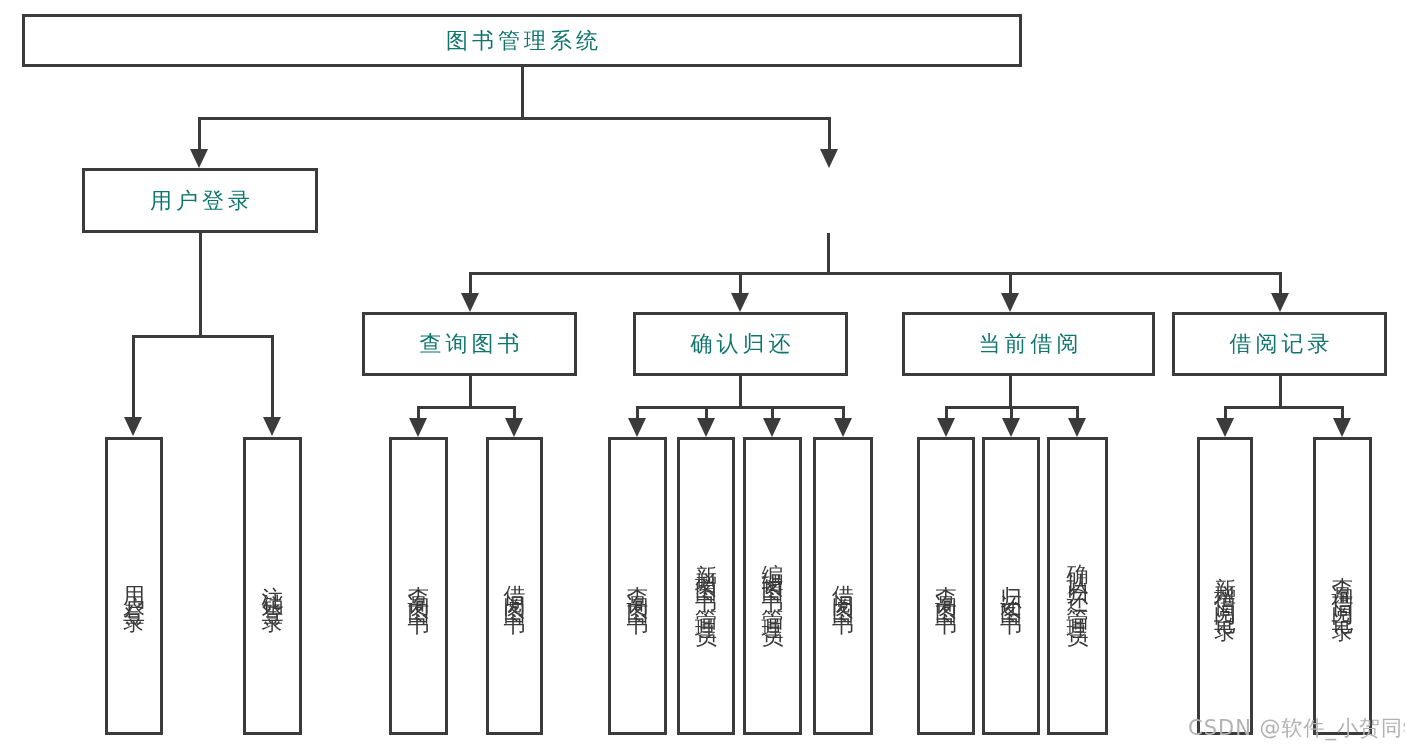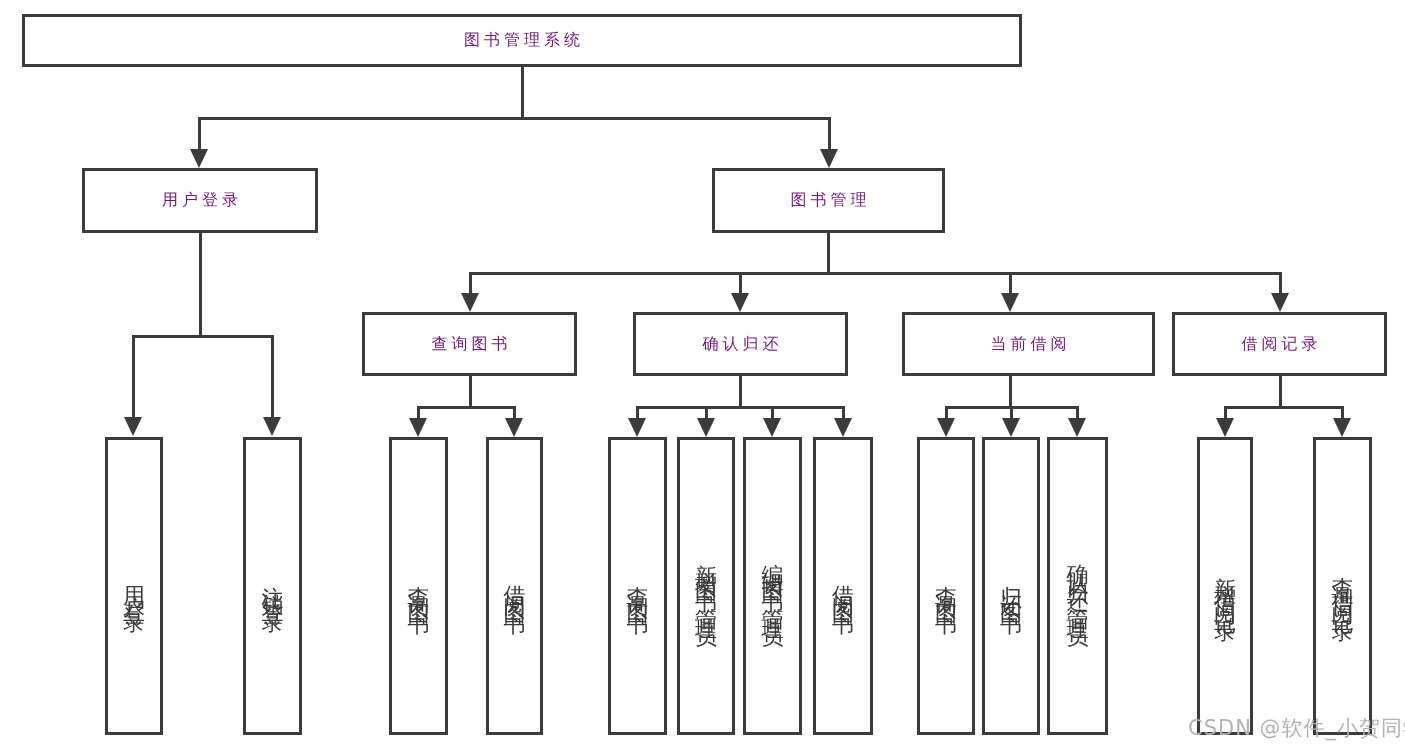--- a/index.html
+++ b/index.html
@@ -25,22 +25,22 @@
     position: absolute;
     box-sizing: border-box;
     border: 3px solid #3b3b3b;
     background: #ffffff;
     display: flex;
     align-items: center;
     justify-content: center;
     z-index: 2;
   }
   .h-label {
-    font-size: 16px;
-    color: #701a75;
+    font-size: 22px;
+    color: #0f766e;
     letter-spacing: 4px;
     text-indent: 4px;
     white-space: nowrap;
   }
   .v-label {
     writing-mode: vertical-rl;
     text-orientation: mixed;
     font-size: 22px;
     color: #3a3a3a;
     letter-spacing: 9px;
@@ -117,23 +117,20 @@
       <div class="arrow-head" style="left: 1333px; top: 418px;"></div>
     </div>
 
   <div class="box" style="left:22px; top:14px; width:1000px; height:53px">
     <span class="h-label">图书管理系统</span>
   </div>
 
   <div class="box" style="left:82px; top:168px; width:236px; height:65px">
     <span class="h-label">用户登录</span>
   </div>
-  <div class="box" style="left:712px; top:168px; width:233px; height:65px">
-    <span class="h-label">图书管理</span>
-  </div>
 
   <div class="box" style="left:362px; top:312px; width:215px; height:64px">
     <span class="h-label">查询图书</span>
   </div>
   <div class="box" style="left:633px; top:312px; width:215px; height:64px">
     <span class="h-label">确认归还</span>
   </div>
   <div class="box" style="left:902px; top:312px; width:253px; height:64px">
     <span class="h-label">当前借阅</span>
   </div>

